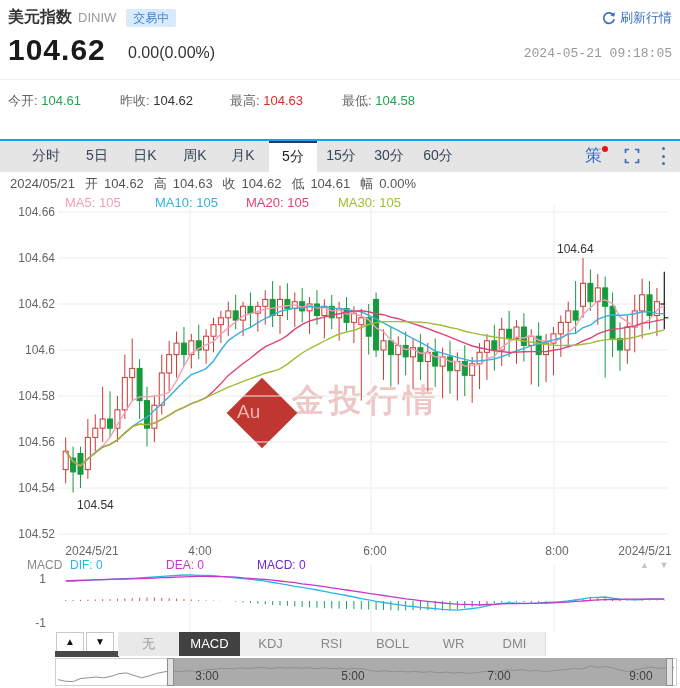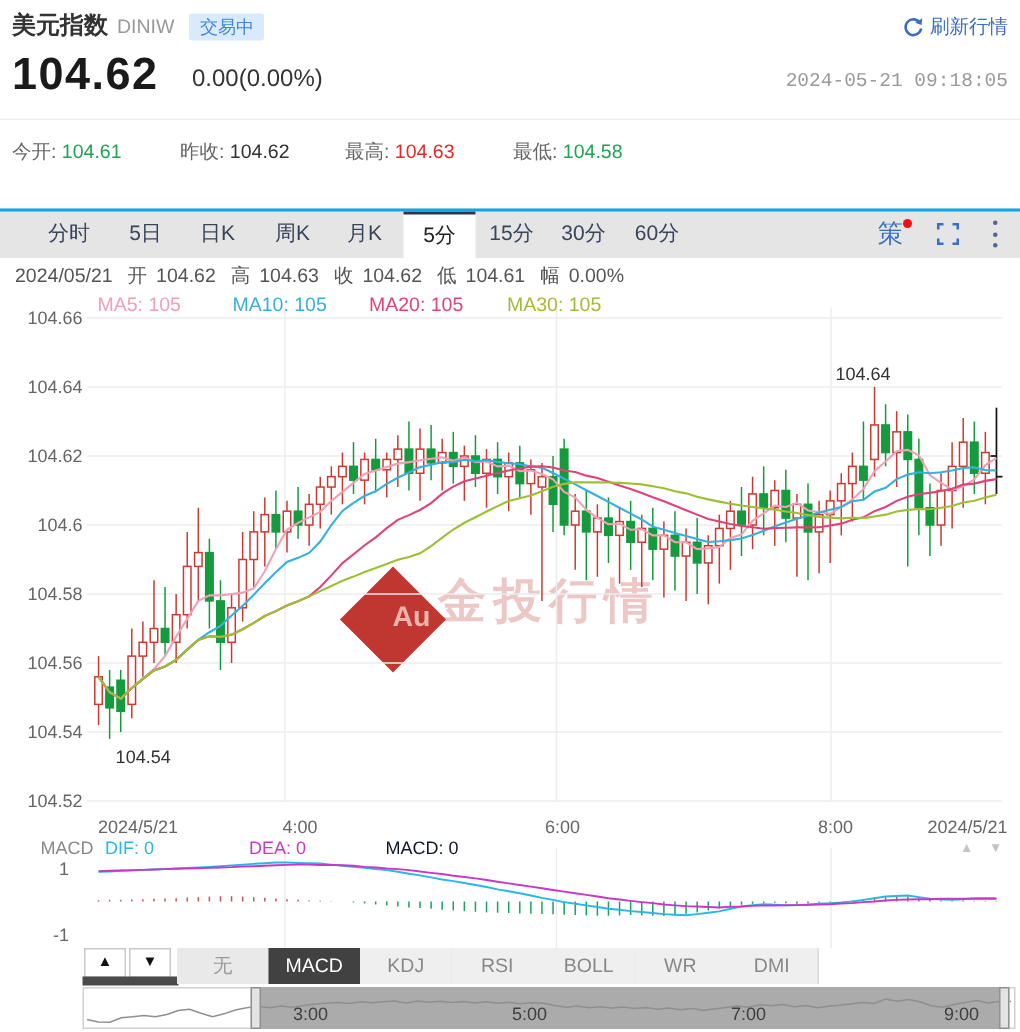--- a/index.html
+++ b/index.html
@@ -30,21 +30,21 @@
   .moreicon{position:absolute;left:658px;top:6px;width:10px;height:18px;display:flex;flex-direction:column;justify-content:space-between;align-items:center;cursor:pointer;}
   .moreicon i{width:3px;height:3px;border-radius:50%;background:#51679a;}
   
   .ohlc-row{position:absolute;left:10px;top:175px;font-size:13px;color:#555;z-index:2;white-space:nowrap;}
   .ohlc-row span{margin-right:6px;}
   .ma-item{position:absolute;top:195px;font-size:13px;z-index:2;white-space:nowrap;}
   .ylab{position:absolute;left:0;width:55px;text-align:right;font-size:12px;color:#666;z-index:2;}
   .xlab{position:absolute;top:544px;font-size:12px;color:#666;z-index:2;transform:translateX(-50%);white-space:nowrap;}
   
   .wm-diamond{position:absolute;left:237px;top:388px;width:50px;height:50px;background:#bf3730;transform:rotate(45deg);z-index:0;}
-  .wm-au{position:absolute;left:237px;top:401px;width:50px;text-align:right;font-size:19px;font-weight:bold;color:#eeb3ad;z-index:0;}
+  .wm-au{position:absolute;left:237px;top:401px;width:50px;text-align:left;font-size:19px;font-weight:normal;color:#eeb3ad;z-index:0;}
   .wm-title{position:absolute;left:292px;top:379px;font-size:32px;font-weight:bold;color:rgba(191,55,48,0.28);letter-spacing:5px;z-index:0;white-space:nowrap;}
   .wm-url{position:absolute;left:296px;top:424px;font-size:20px;color:#d9d9d9;z-index:0;}
   
   .macd-lab{position:absolute;top:558px;font-size:12px;z-index:2;white-space:nowrap;}
   .macd-arrows{position:absolute;left:640px;top:560px;font-size:9px;color:#c4c4c4;letter-spacing:4px;z-index:2;}
   .mytick{position:absolute;width:46px;text-align:right;left:0;font-size:12px;color:#666;z-index:2;}
   
   .arrbtn{position:absolute;top:632px;width:26px;height:18px;line-height:17px;text-align:center;
           background:#fff;border:1px solid #c8c8c8;font-size:10px;color:#111;cursor:pointer;z-index:2;}
   .darkstrip{position:absolute;left:55px;top:651px;width:64px;height:6px;background:#4a4a4a;z-index:2;}
@@ -143,21 +143,21 @@
     </div>
 
   <div class="wm-diamond"></div>
   <div class="wm-au">Au</div>
   <div class="wm-title">金投行情</div>
 
   <div id="macd-legend">
       <div class="macd-lab" style="left: 27px; color: rgb(136, 136, 136);">MACD</div>
       <div class="macd-lab" style="left: 70px; color: rgb(41, 182, 232);">DIF: 0</div>
       <div class="macd-lab" style="left: 166px; color: rgb(201, 55, 201);">DEA: 0</div>
-      <div class="macd-lab" style="left: 257px; color: #0f172a;">MACD: 0</div>
+      <div class="macd-lab" style="left: 257px; color: #6d28d9;">MACD: 0</div>
     </div>
   <div class="macd-arrows">▲ ▼</div>
   <div id="macd-yticks">
       <div class="mytick" style="top: 572px;">1</div>
       <div class="mytick" style="top: 616px;">-1</div>
     </div>
 
   <div class="arrbtn" style="left:56px;">▲</div>
   <div class="arrbtn" style="left:86px;">▼</div>
   <div class="darkstrip"></div>

